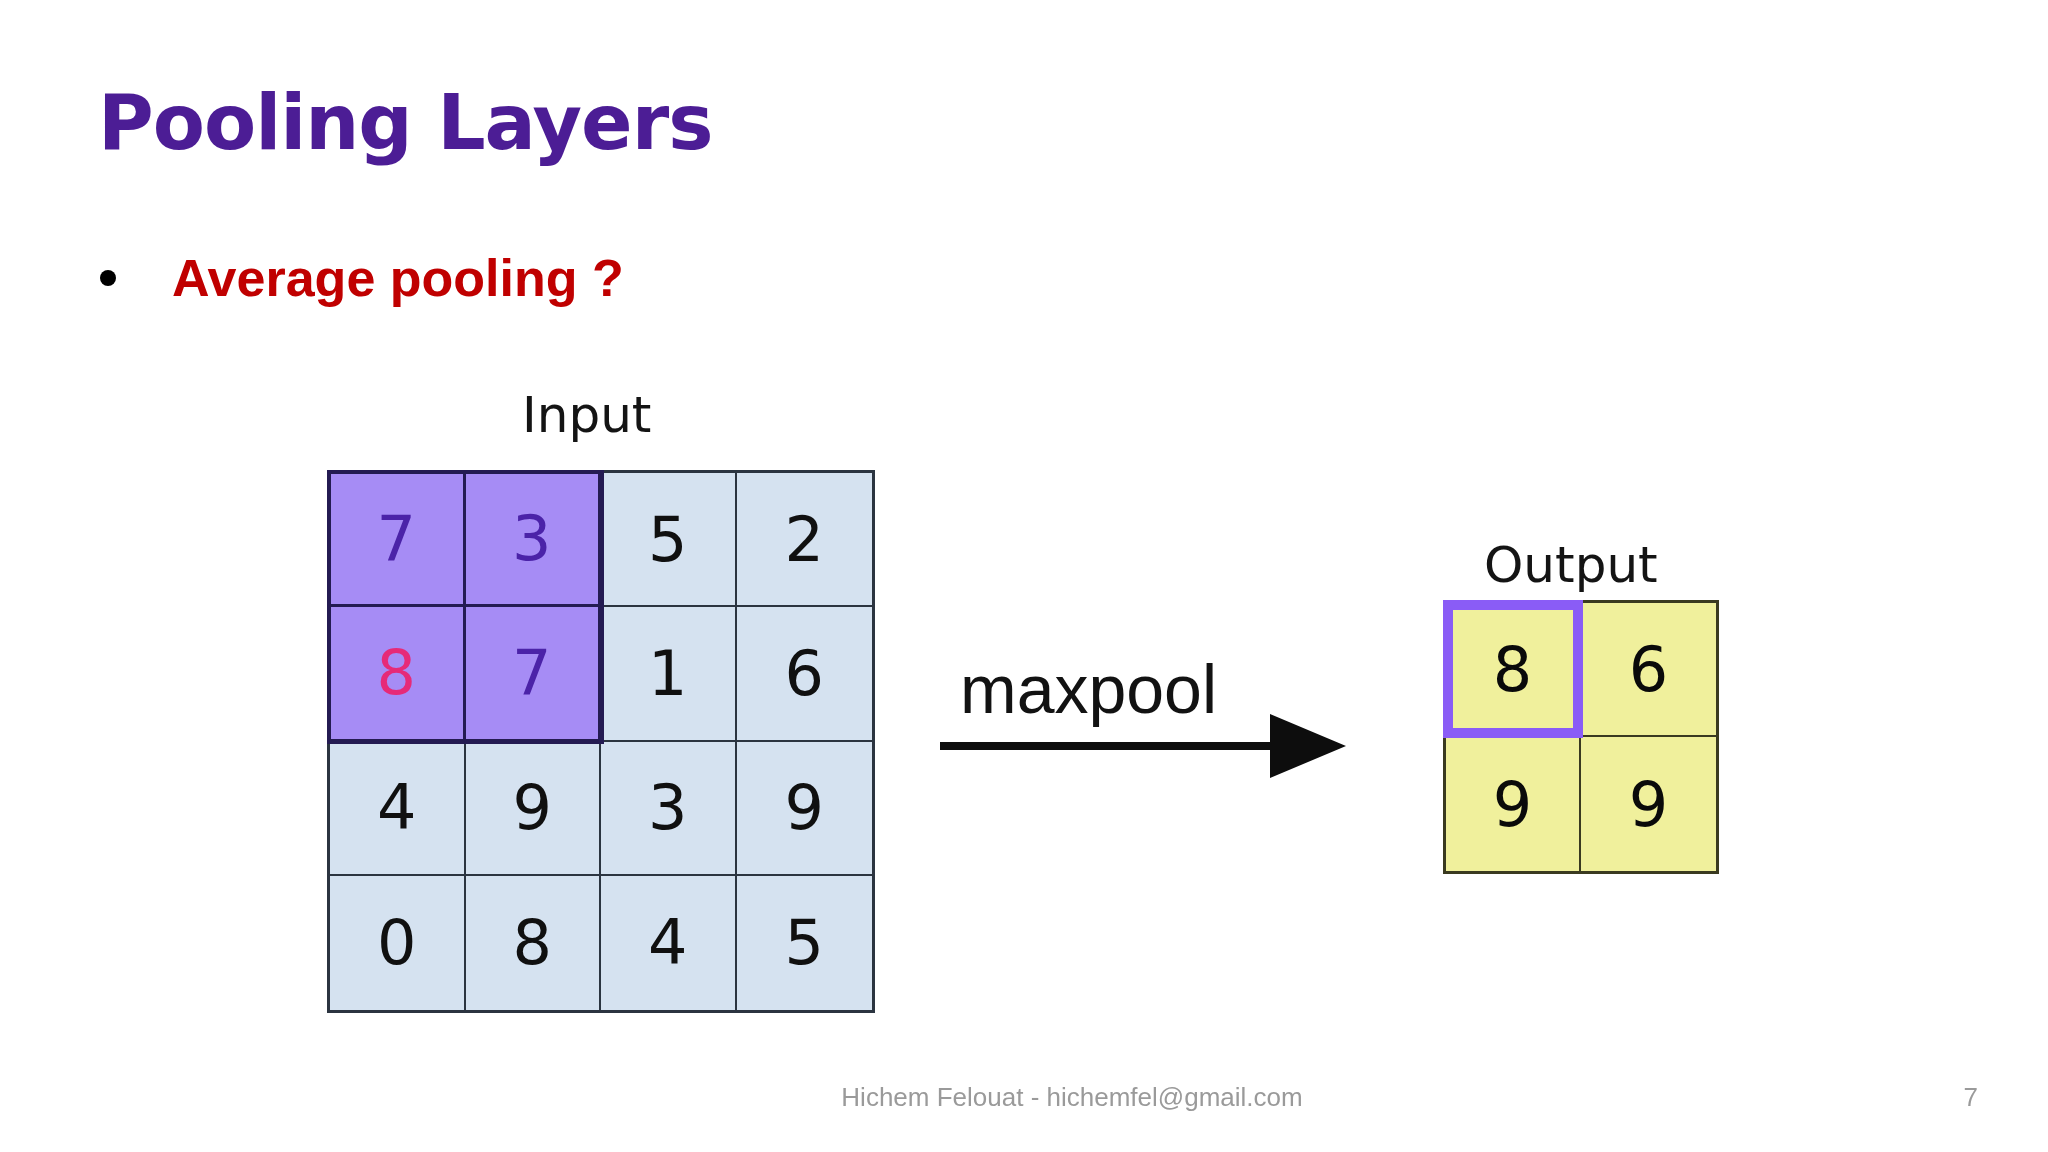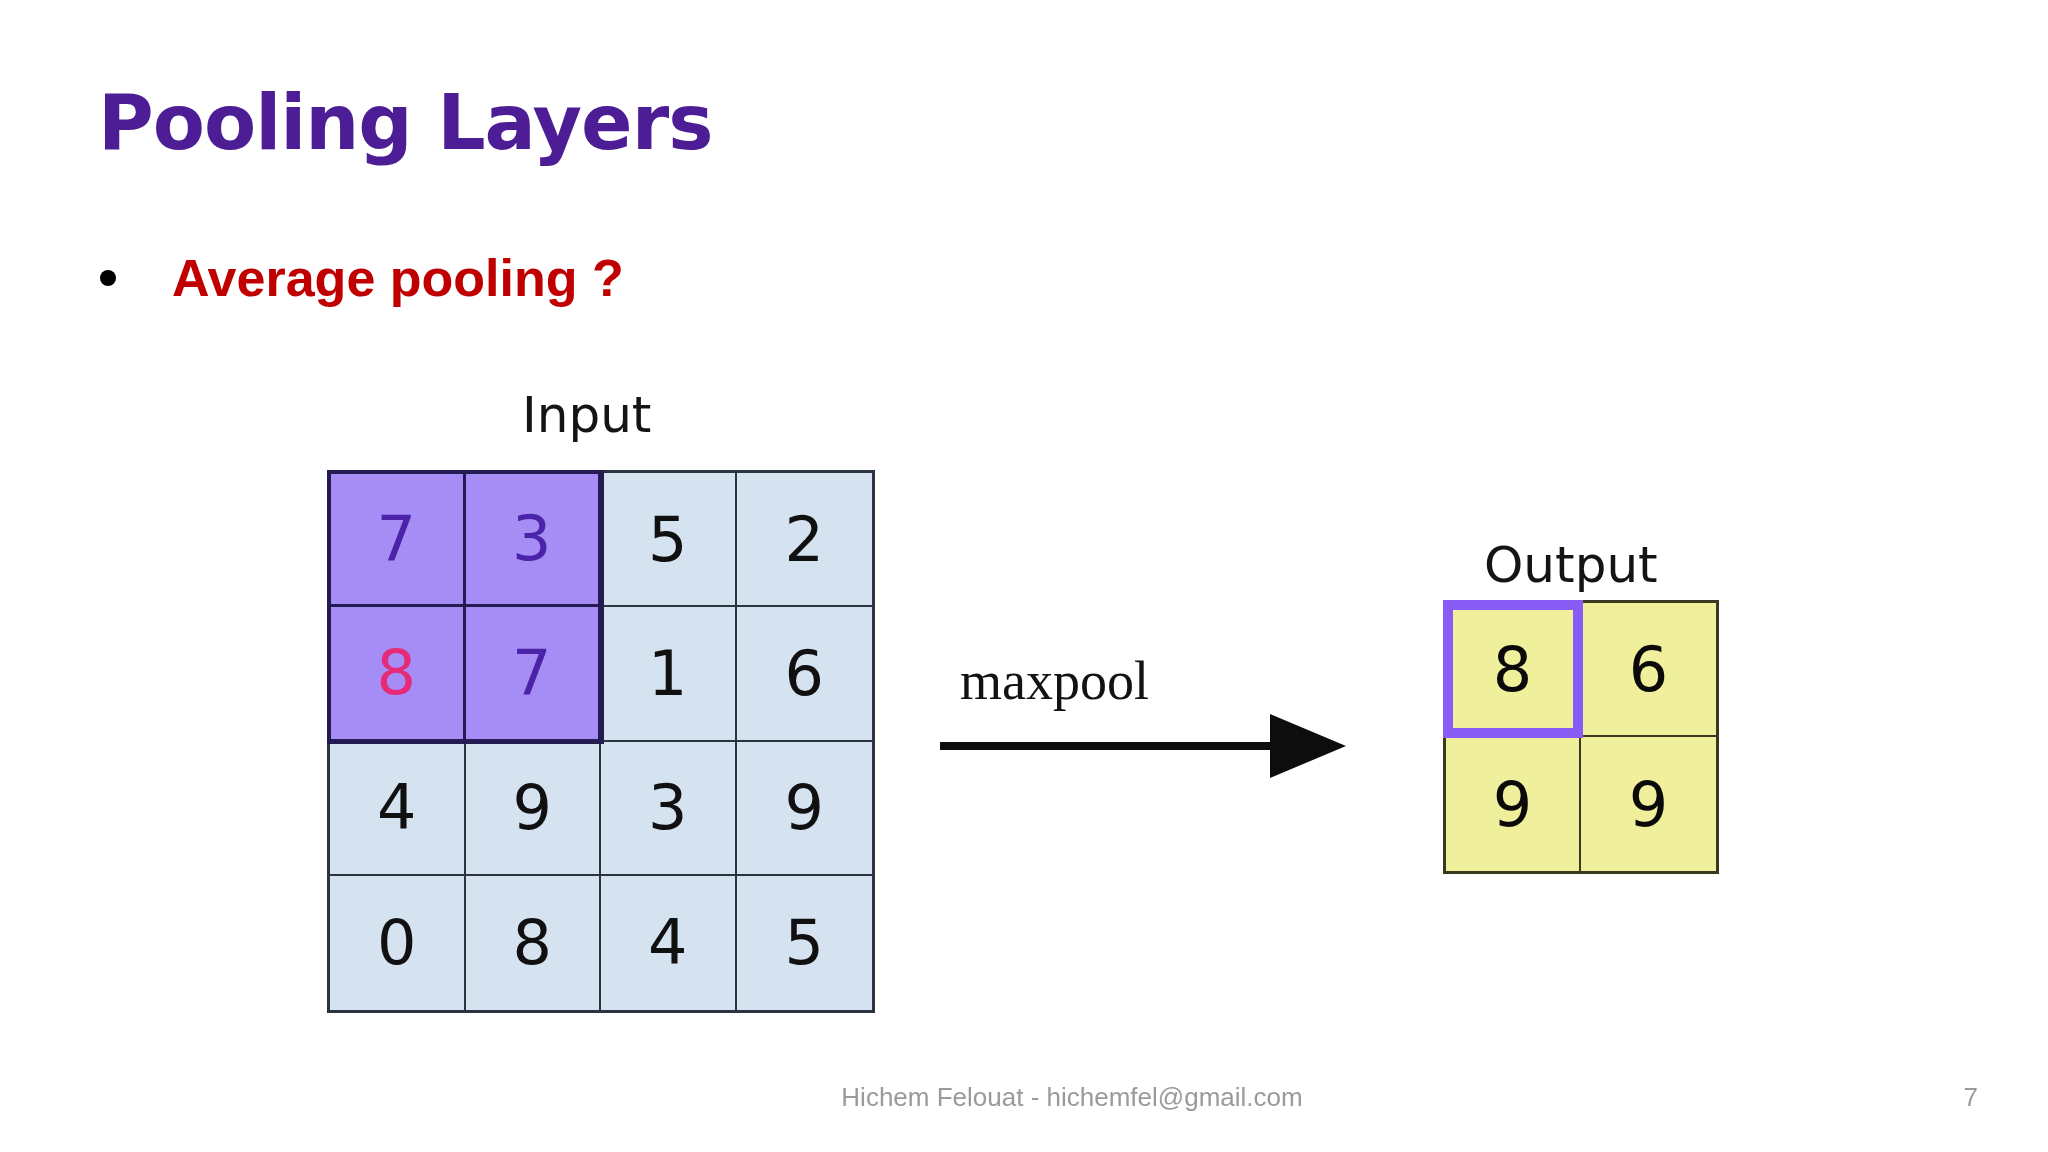--- a/index.html
+++ b/index.html
@@ -128,22 +128,22 @@
     position: absolute;
     left: 940px;
     top: 650px;
     width: 420px;
     height: 130px;
   }
   .arrow-label {
     position: absolute;
     left: 20px;
     top: 0px;
-    font-size: 54px;
-    font-family: Liberation Serif, serif;
+    font-size: 68px;
+    font-family: Liberation Sans, sans-serif;
     color: #121212;
     white-space: nowrap;
     text-align: right;
   }
   .arrow-shaft {
     position: absolute;
     left: 0px;
     top: 92px;
     width: 350px;
     height: 8px;

